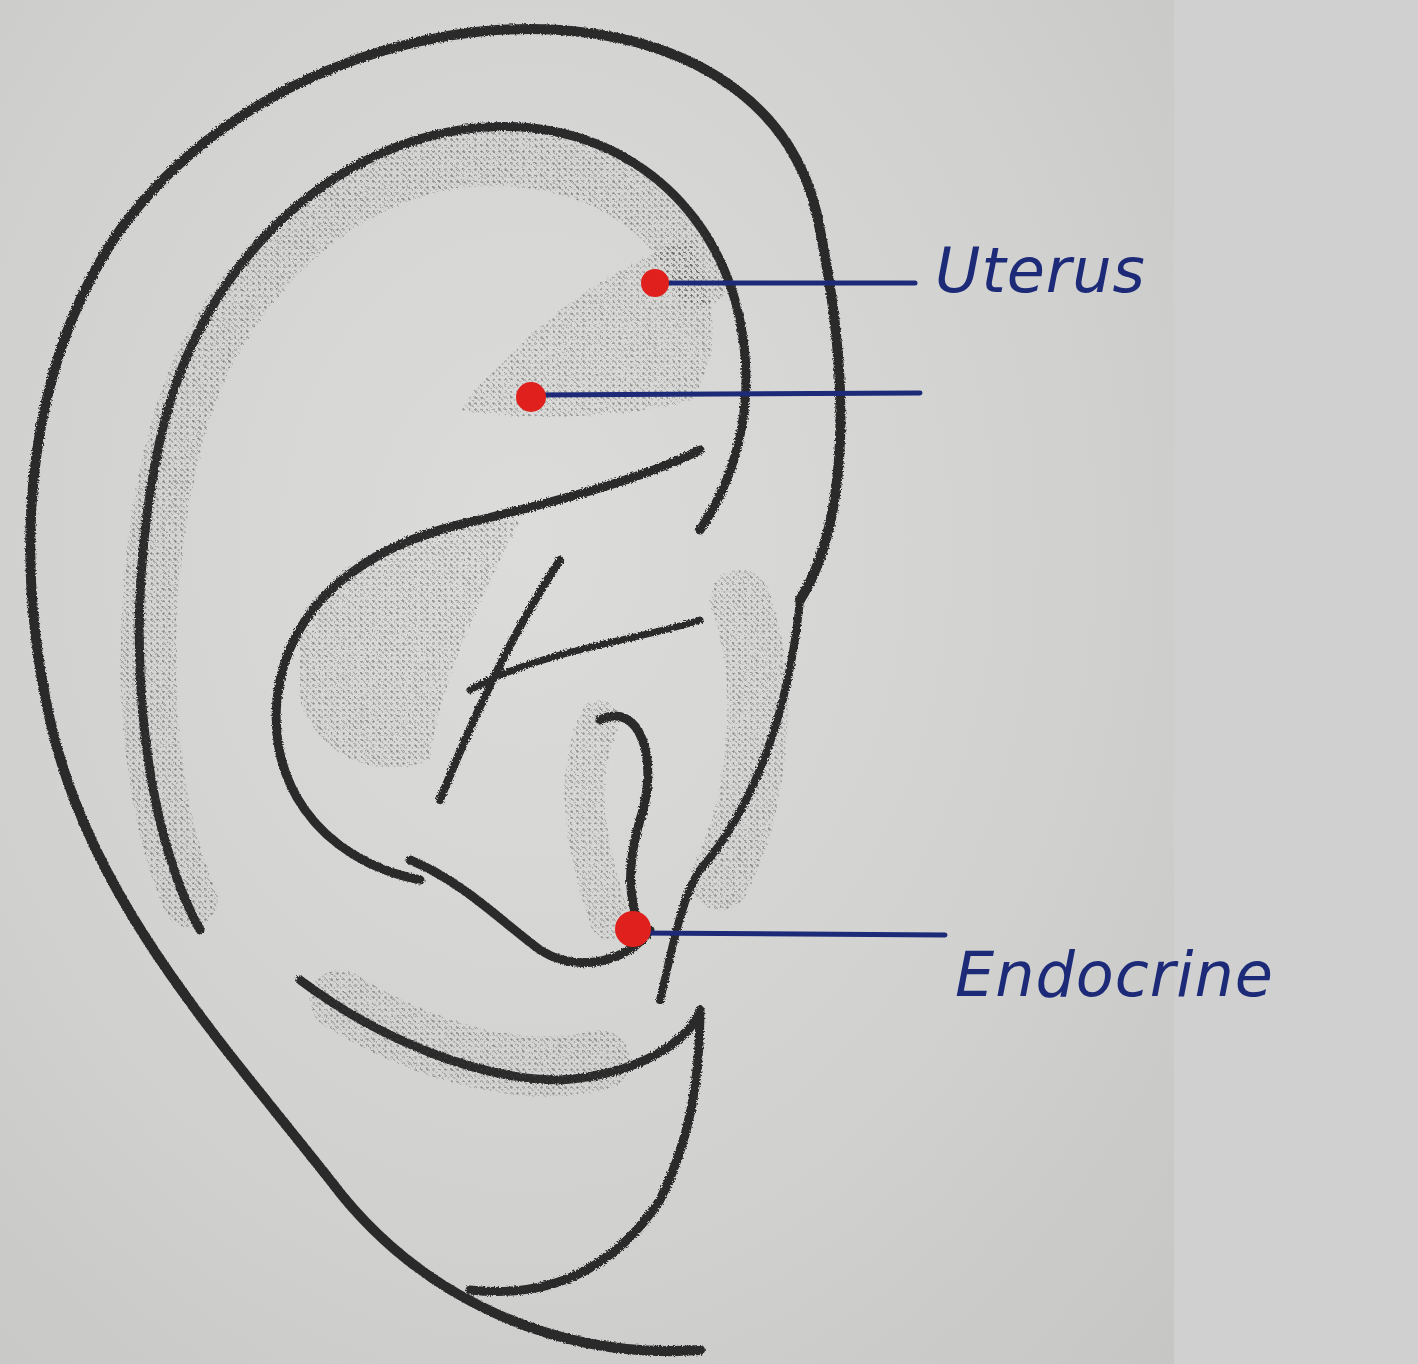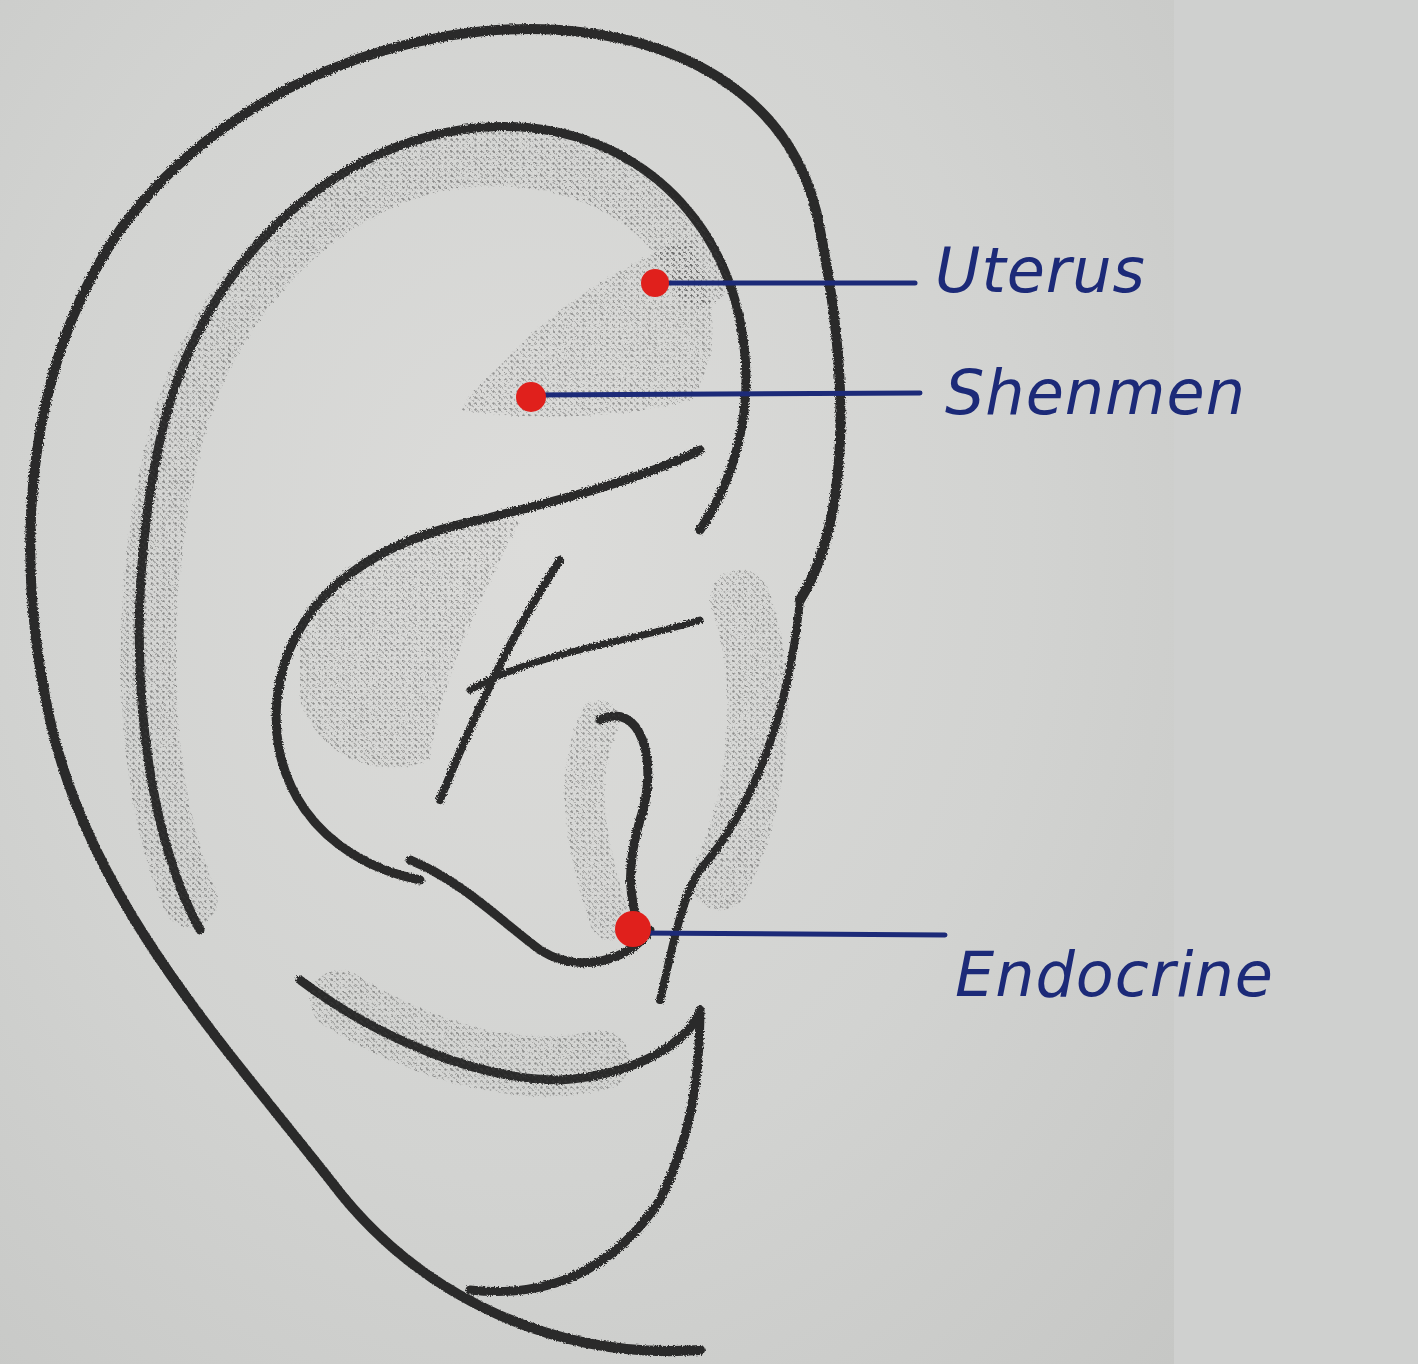--- a/index.html
+++ b/index.html
@@ -79,16 +79,15 @@
     </g>
 
     <g fill="#e0201c">
       <circle cx="655" cy="283" r="14"></circle>
       <circle cx="531" cy="397" r="15"></circle>
       <circle cx="633" cy="929" r="18"></circle>
     </g>
   </svg>
 
   <div class="label" style="left:935px; top:240px;">Uterus</div>
-  <div class="label" style="left:945px; top:362px;">Shenmen</div>
   <div class="label" style="left:955px; top:905px;margin-top:39px;">Endocrine</div>
 
 </div>
 
 </body></html>

